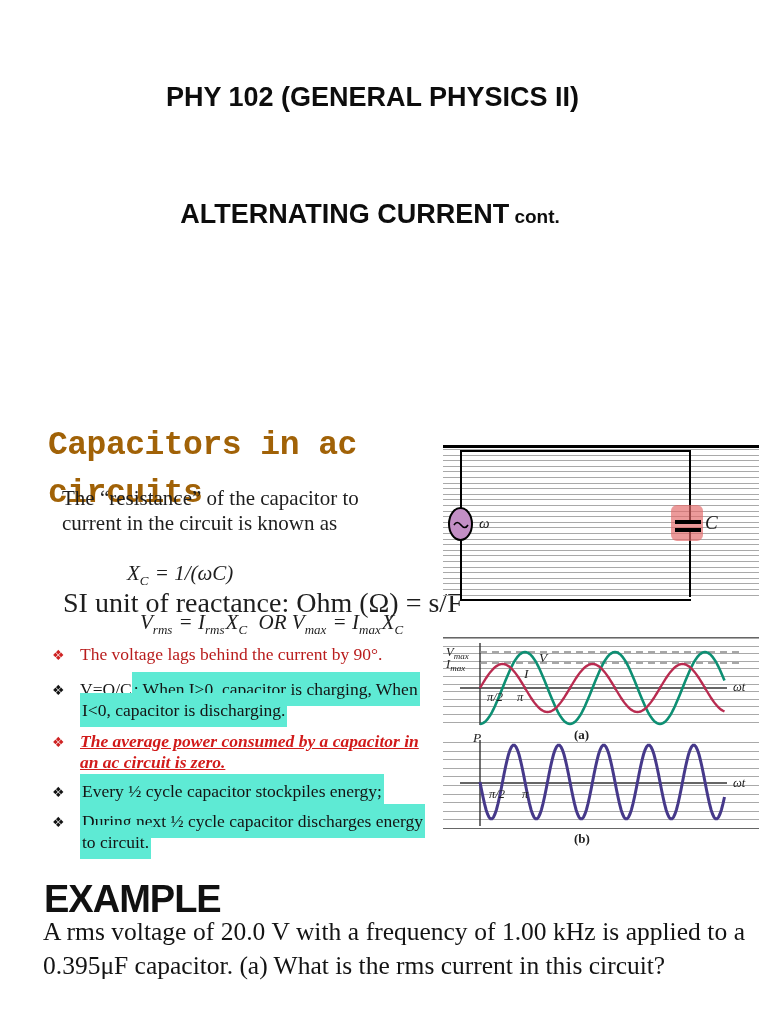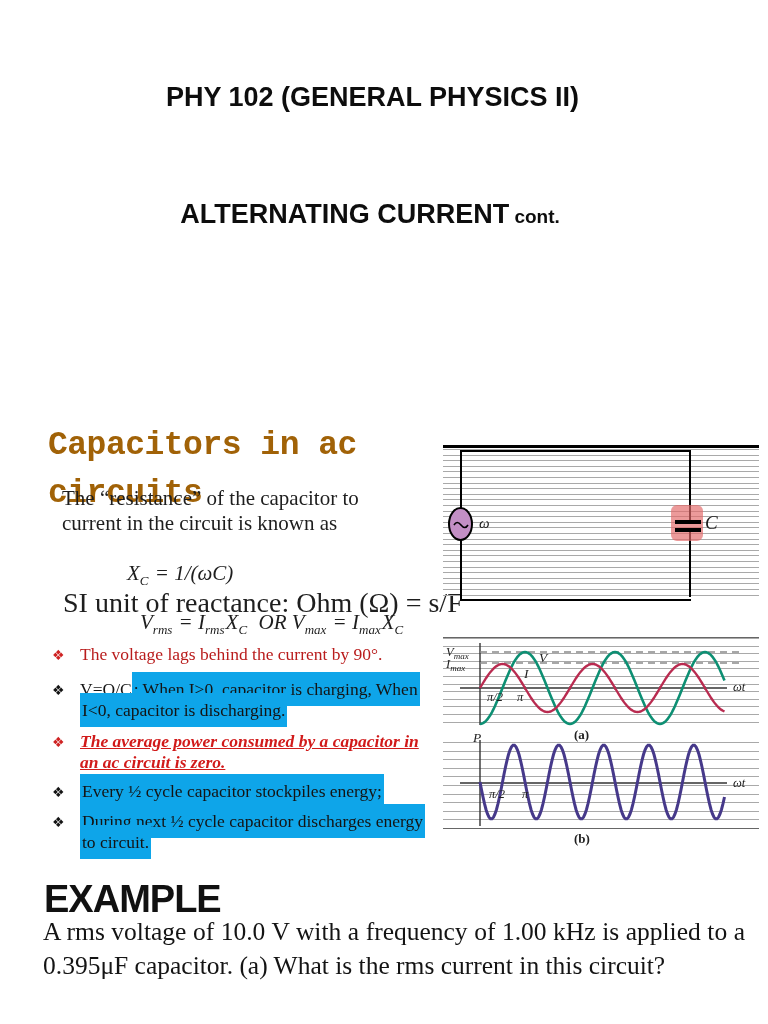--- a/index.html
+++ b/index.html
@@ -23,21 +23,21 @@
   .seg-i{font-style:italic;}
   .seg-isub{font-style:italic;font-size:0.62em;vertical-align:-0.35em;margin-right:1px;}
 
   .bullets{position:absolute;left:52px;top:644px;width:376px;margin:0;padding:0;list-style:none;}
   .bullets li{position:relative;padding-left:28px;font-size:17.5px;line-height:21px;}
   .bullets li.m1{margin-bottom:14px;} .bullets li.m2{margin-bottom:10px;}
   .bullets li.m3{margin-bottom:8px;} .bullets li.m4{margin-bottom:9px;}
   .blt{position:absolute;left:0;top:1px;font-family:"DejaVu Sans", sans-serif;font-size:14px;}
   .seg-plain{color:#161616;}
   .seg-red{color:#b91c1c;}
-  .seg-hl{background:#0ea5e9;color:#141414;padding:7px 2px;box-decoration-break:clone;-webkit-box-decoration-break:clone;}
+  .seg-hl{background:#5eead4;color:#141414;padding:7px 2px;box-decoration-break:clone;-webkit-box-decoration-break:clone;}
   .seg-redemph{color:#d11a1a;font-weight:bold;font-style:italic;text-decoration:underline;margin-top:31px;}
 
   .example-heading{position:absolute;left:44px;top:878px;
          font-family:"Liberation Sans", sans-serif;font-weight:bold;font-size:38px;letter-spacing:-1px;color:#111;}
   .example-body{position:absolute;left:43px;top:915px;width:702px;font-size:25.5px;line-height:33.5px;
          text-align:justify;color:#141414;}
 
   
   .figbox{position:absolute;background:transparent;}
   .stripes{position:absolute;left:0;right:0;
@@ -90,21 +90,21 @@
 
   <ul class="bullets">
       <li class="m1"><span class="blt" style="color: rgb(207, 35, 35);">❖</span><span class="seg-red">The voltage lags behind the current by 90°.</span></li>
       <li class="m2"><span class="blt" style="color: rgb(20, 20, 20);">❖</span><span class="seg-plain">V=Q/C</span><span class="seg-hl">:  When I&gt;0, capacitor is charging, When I&lt;0, capacitor is discharging.</span></li>
       <li class="m3"><span class="blt" style="color: rgb(207, 35, 35);">❖</span><span class="seg-redemph">The average power consumed by a capacitor in an ac circuit is zero.</span></li>
       <li class="m4"><span class="blt" style="color: rgb(20, 20, 20);">❖</span><span class="seg-hl">Every ½ cycle capacitor stockpiles energy;</span></li>
       <li class="m5"><span class="blt" style="color: rgb(20, 20, 20);">❖</span><span class="seg-hl">During next ½ cycle capacitor discharges energy to circuit.</span></li>
     </ul>
 
   <div class="example-heading">EXAMPLE</div>
-  <div class="example-body">A rms voltage of 10.0 V with a frequency of 1.00 kHz is applied to a 0.395μF capacitor. (a) What is the rms current in this circuit?</div>
+  <div class="example-body">A rms voltage of 20.0 V with a frequency of 1.00 kHz is applied to a 0.395μF capacitor. (a) What is the rms current in this circuit?</div>
 
   <div class="figbox circuit">
     <div class="stripes"></div>
     <div class="topline"></div>
     <div class="loop"></div>
     <div class="rwire" style="top:6px;height:70px;"></div>
     <div class="rwire" style="top:88px;height:65px;"></div>
     <div class="src">
       <svg width="18" height="10" viewBox="0 0 18 10">
         <path d="M2 5 Q5 0 9 5 Q13 10 16 5" fill="none" stroke="#000" stroke-width="1.6"></path>

